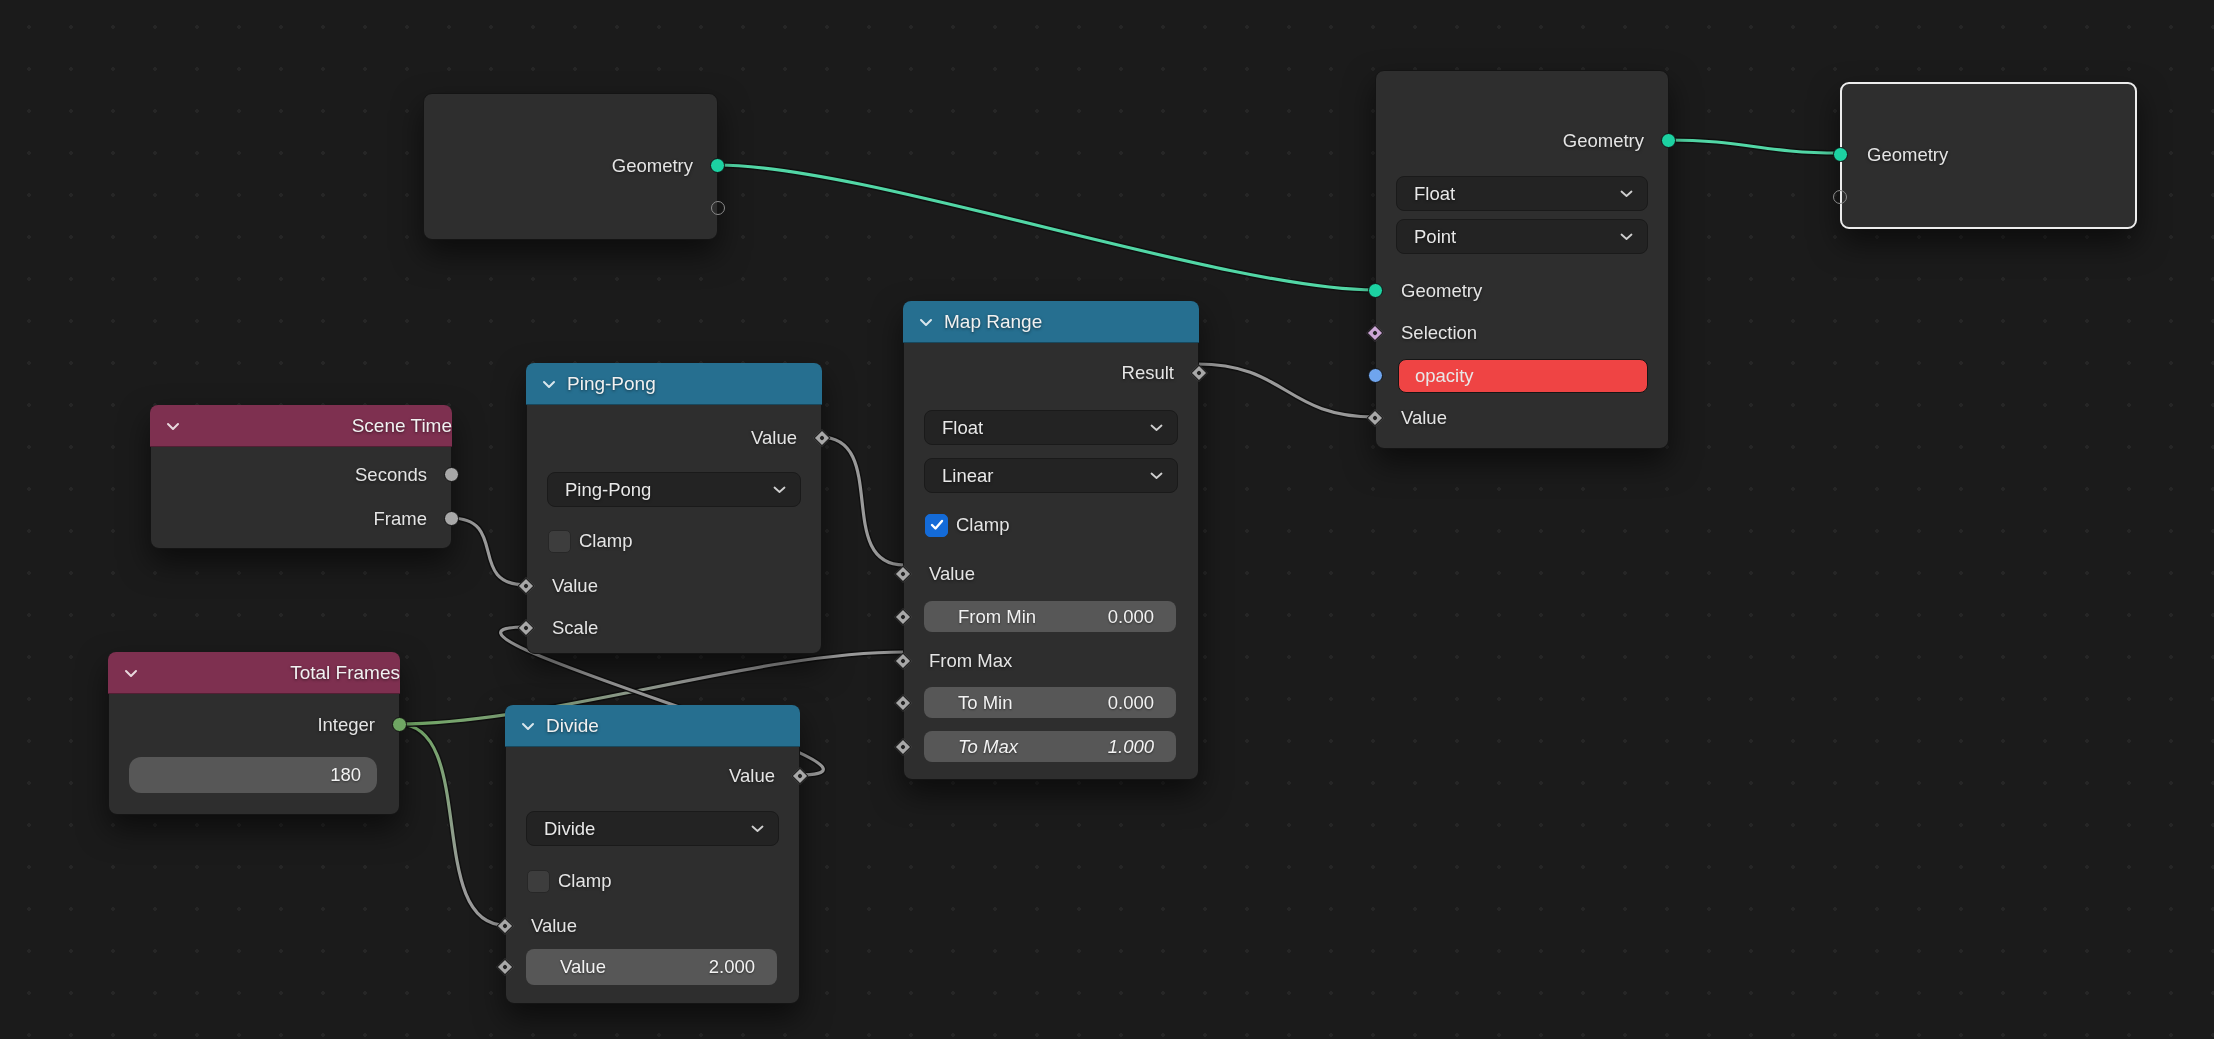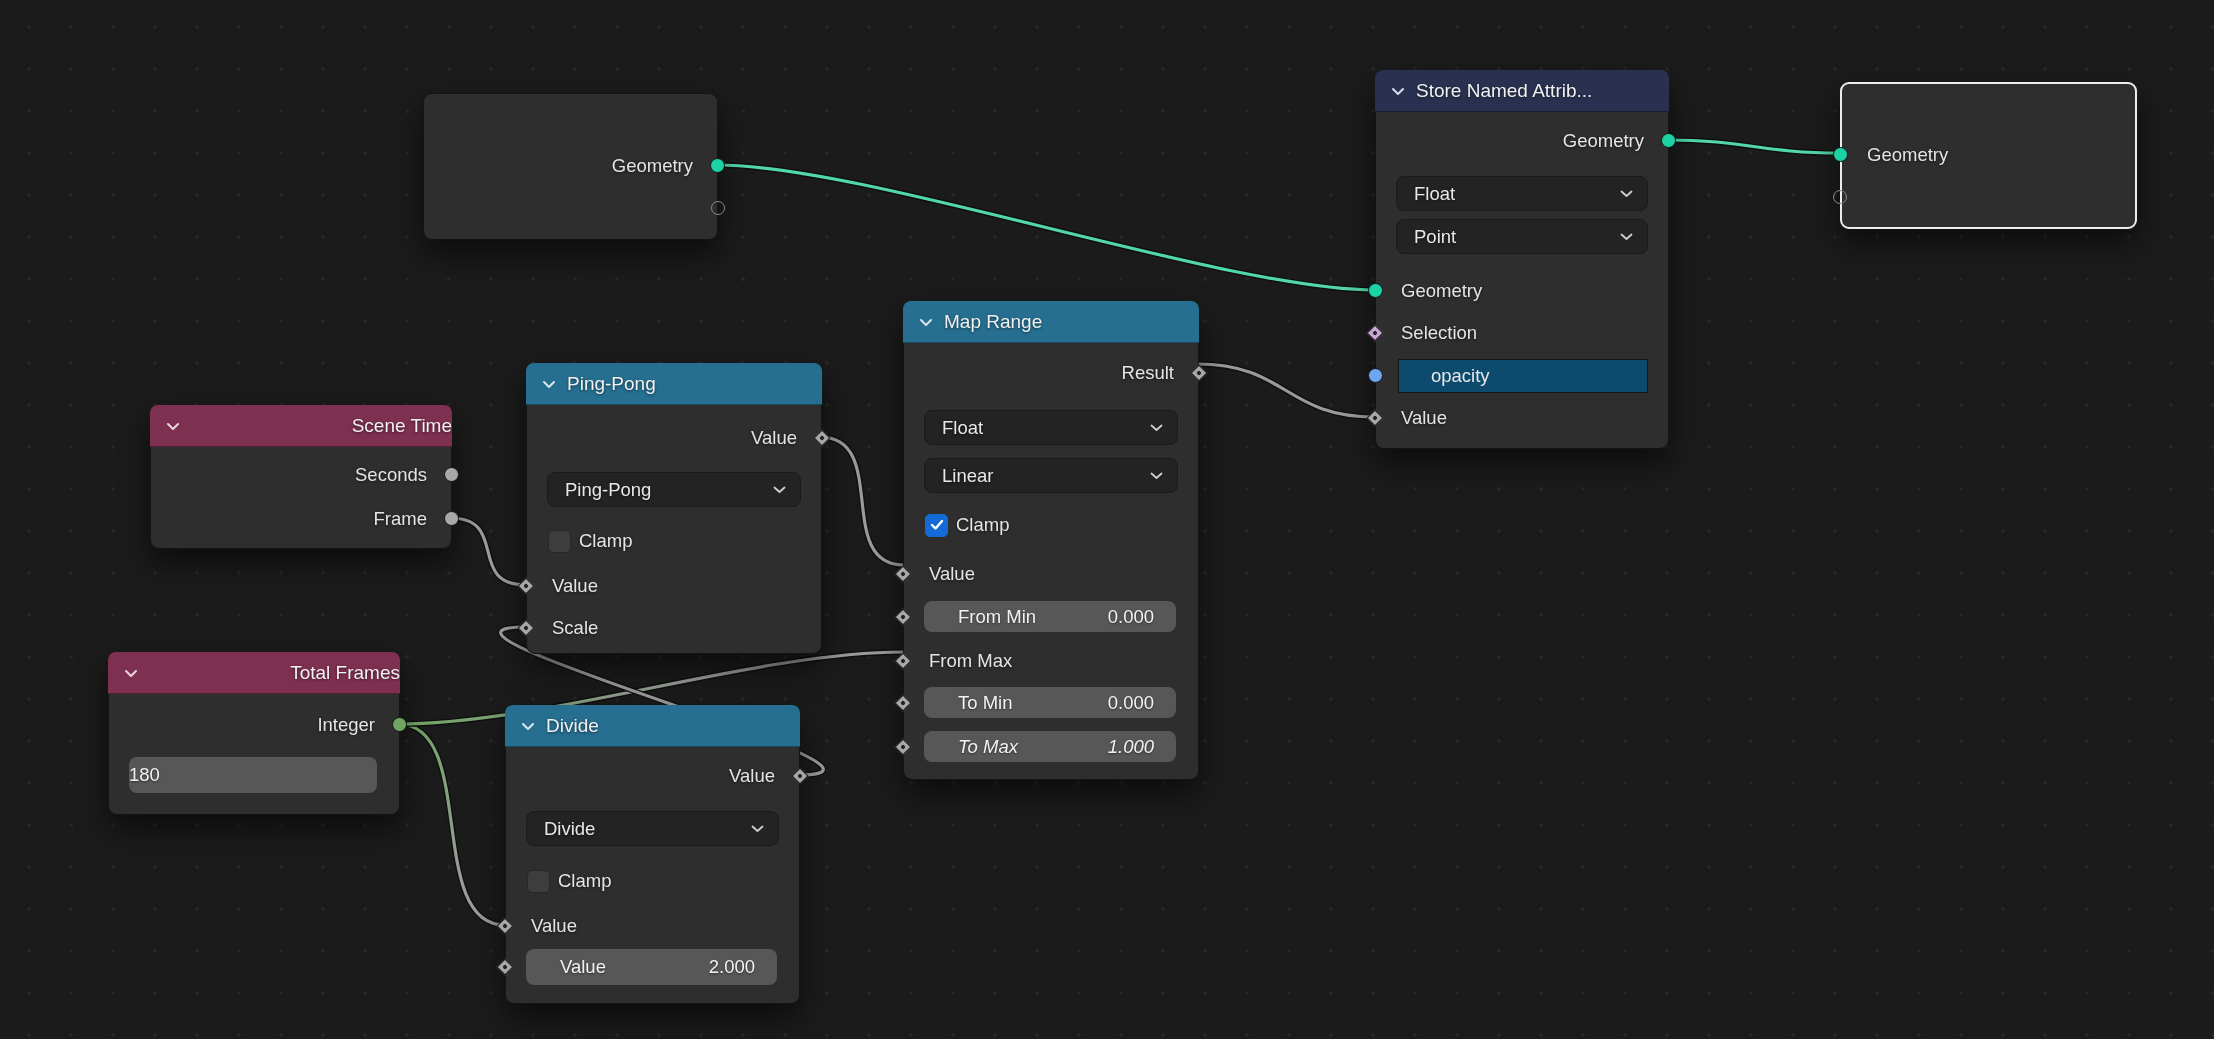--- a/index.html
+++ b/index.html
@@ -71,26 +71,26 @@
     font-size:18.5px;color:#e8e8e8;text-shadow:0 1px 3px rgba(0,0,0,.5);
   }
   .field{
     position:absolute;left:20px;right:22px;height:31px;
     background:var(--field-bg,#575757);
     border-radius:8px;
     display:flex;align-items:center;justify-content:space-between;
     padding:0 22px 0 34px;box-sizing:border-box;
     font-size:18.5px;color:#f2f2f2;text-shadow:0 1px 2px rgba(0,0,0,.45);
   }
-  .field.center{justify-content:flex-start;padding:0;}
+  .field.center{justify-content:flex-end;padding:16px;border-radius:12px;}
   .field.tall{height:36px;}
   .namefield{
     position:absolute;left:22px;right:20px;height:34px;
-    background:#0c4a6e;border:1px solid #161616;border-radius:0;
-    display:flex;align-items:center;padding:0 32px;box-sizing:border-box;
+    background:#ef4444;border:1px solid #161616;border-radius:8px;
+    display:flex;align-items:center;padding:0 16px;box-sizing:border-box;
     font-size:18.5px;color:#e8e8e8;
   }
   .checkrow{position:absolute;left:21px;display:flex;align-items:center;gap:8px;height:26px;
             font-size:18.5px;text-shadow:0 1px 3px rgba(0,0,0,.5);}
   .checkbox{width:23px;height:23px;border-radius:5px;background:#3d3d3d;border:1px solid #272727;
             box-sizing:border-box;display:flex;align-items:center;justify-content:center;}
   .checkbox svg{display:none;}
   .checkbox.checked{background:var(--checkbox-checked,#146bd8);border-color:var(--checkbox-checked,#146bd8);}
   .checkbox.checked svg{display:block;}
 </style>
@@ -289,28 +289,20 @@
     </div>
     <div class="sock diamond c-float" style="left:-7px;top:395px;"></div>
     <div class="field" style="top:429px;font-style:italic;">
       <span>To Max</span>
       <span>1.000</span>
     </div>
     <div class="sock diamond c-float" style="left:-7px;top:439px;"></div>
   </div>
 
   <div class="node" style="left:1375px;top:70px;width:292px;height:377px;">
-    <div class="header hdr-attribute">
-      <span class="chev">
-        <svg width="14" height="9" viewBox="0 0 14 9">
-            <path d="M2 2 L7 7 L12 2" fill="none" stroke="#d6d9e6" stroke-width="2" stroke-linecap="round" stroke-linejoin="round"></path>
-          </svg>
-      </span>
-      <span class="title">Store Named Attrib...</span>
-    </div>
     <div class="row out" style="top:56px;"><span>Geometry</span></div>
     <div class="sock circle c-geo" style="right:-8px;top:62px;"></div>
     <div class="dropdown" style="top:105px;">
       <span>Float</span>
       <svg width="13" height="8" viewBox="0 0 13 8">
           <path d="M1.5 1.5 L6.5 6 L11.5 1.5" fill="none" stroke="#cfcfcf" stroke-width="1.8" stroke-linecap="round" stroke-linejoin="round"></path>
         </svg>
     </div>
     <div class="dropdown" style="top:148px;">
       <span>Point</span>

